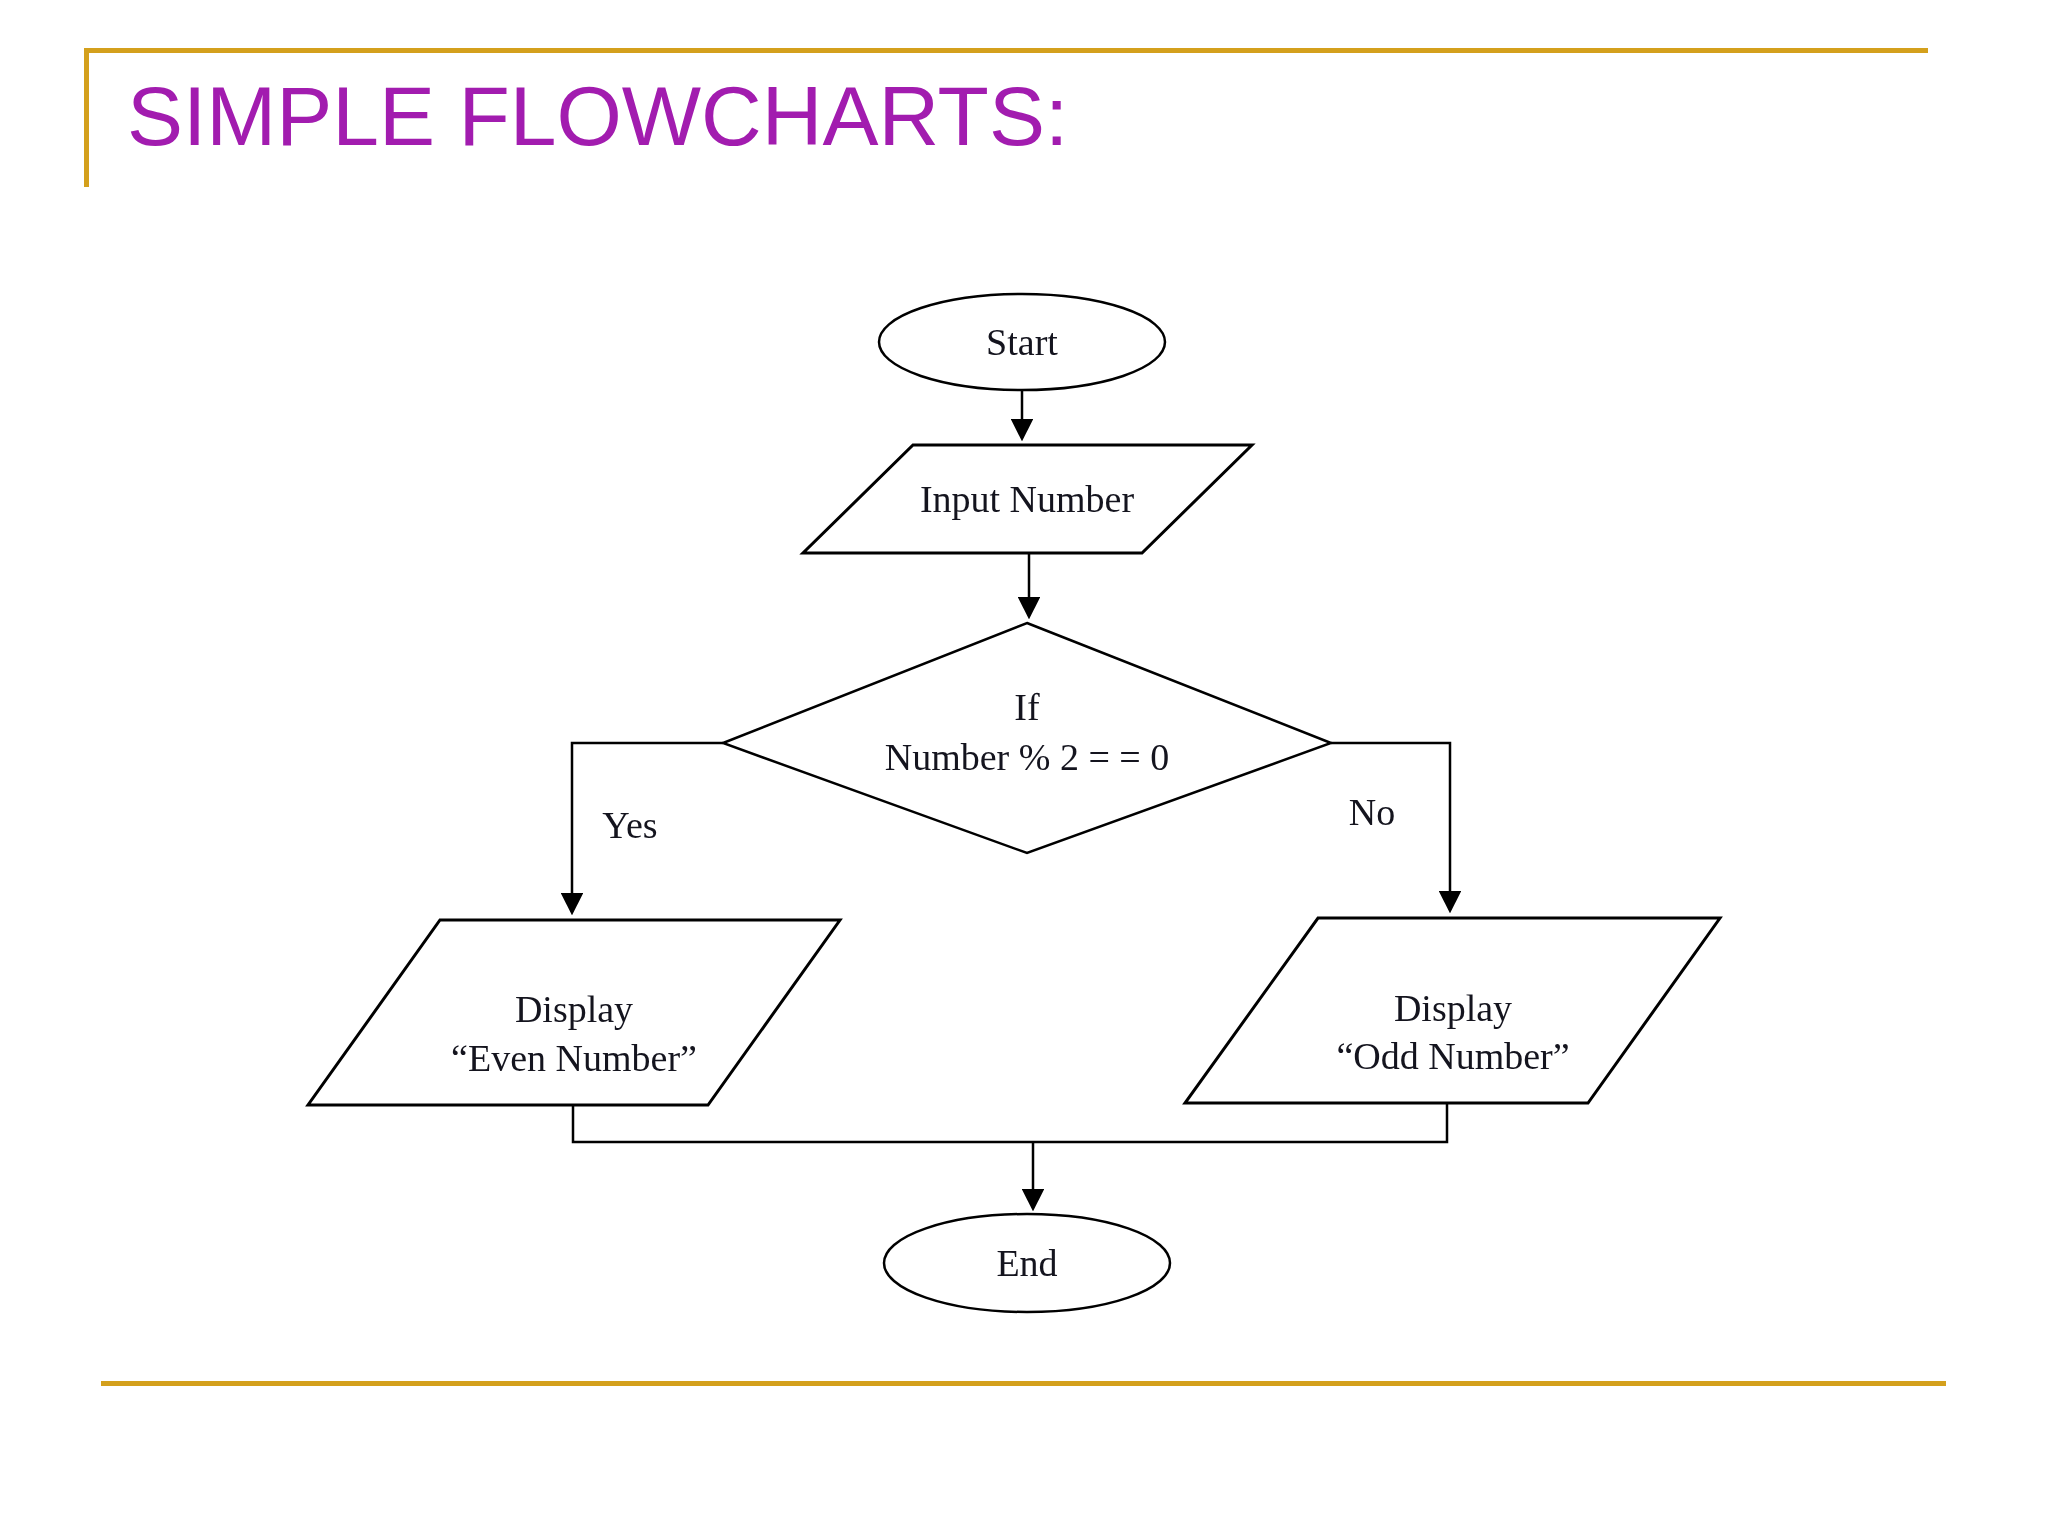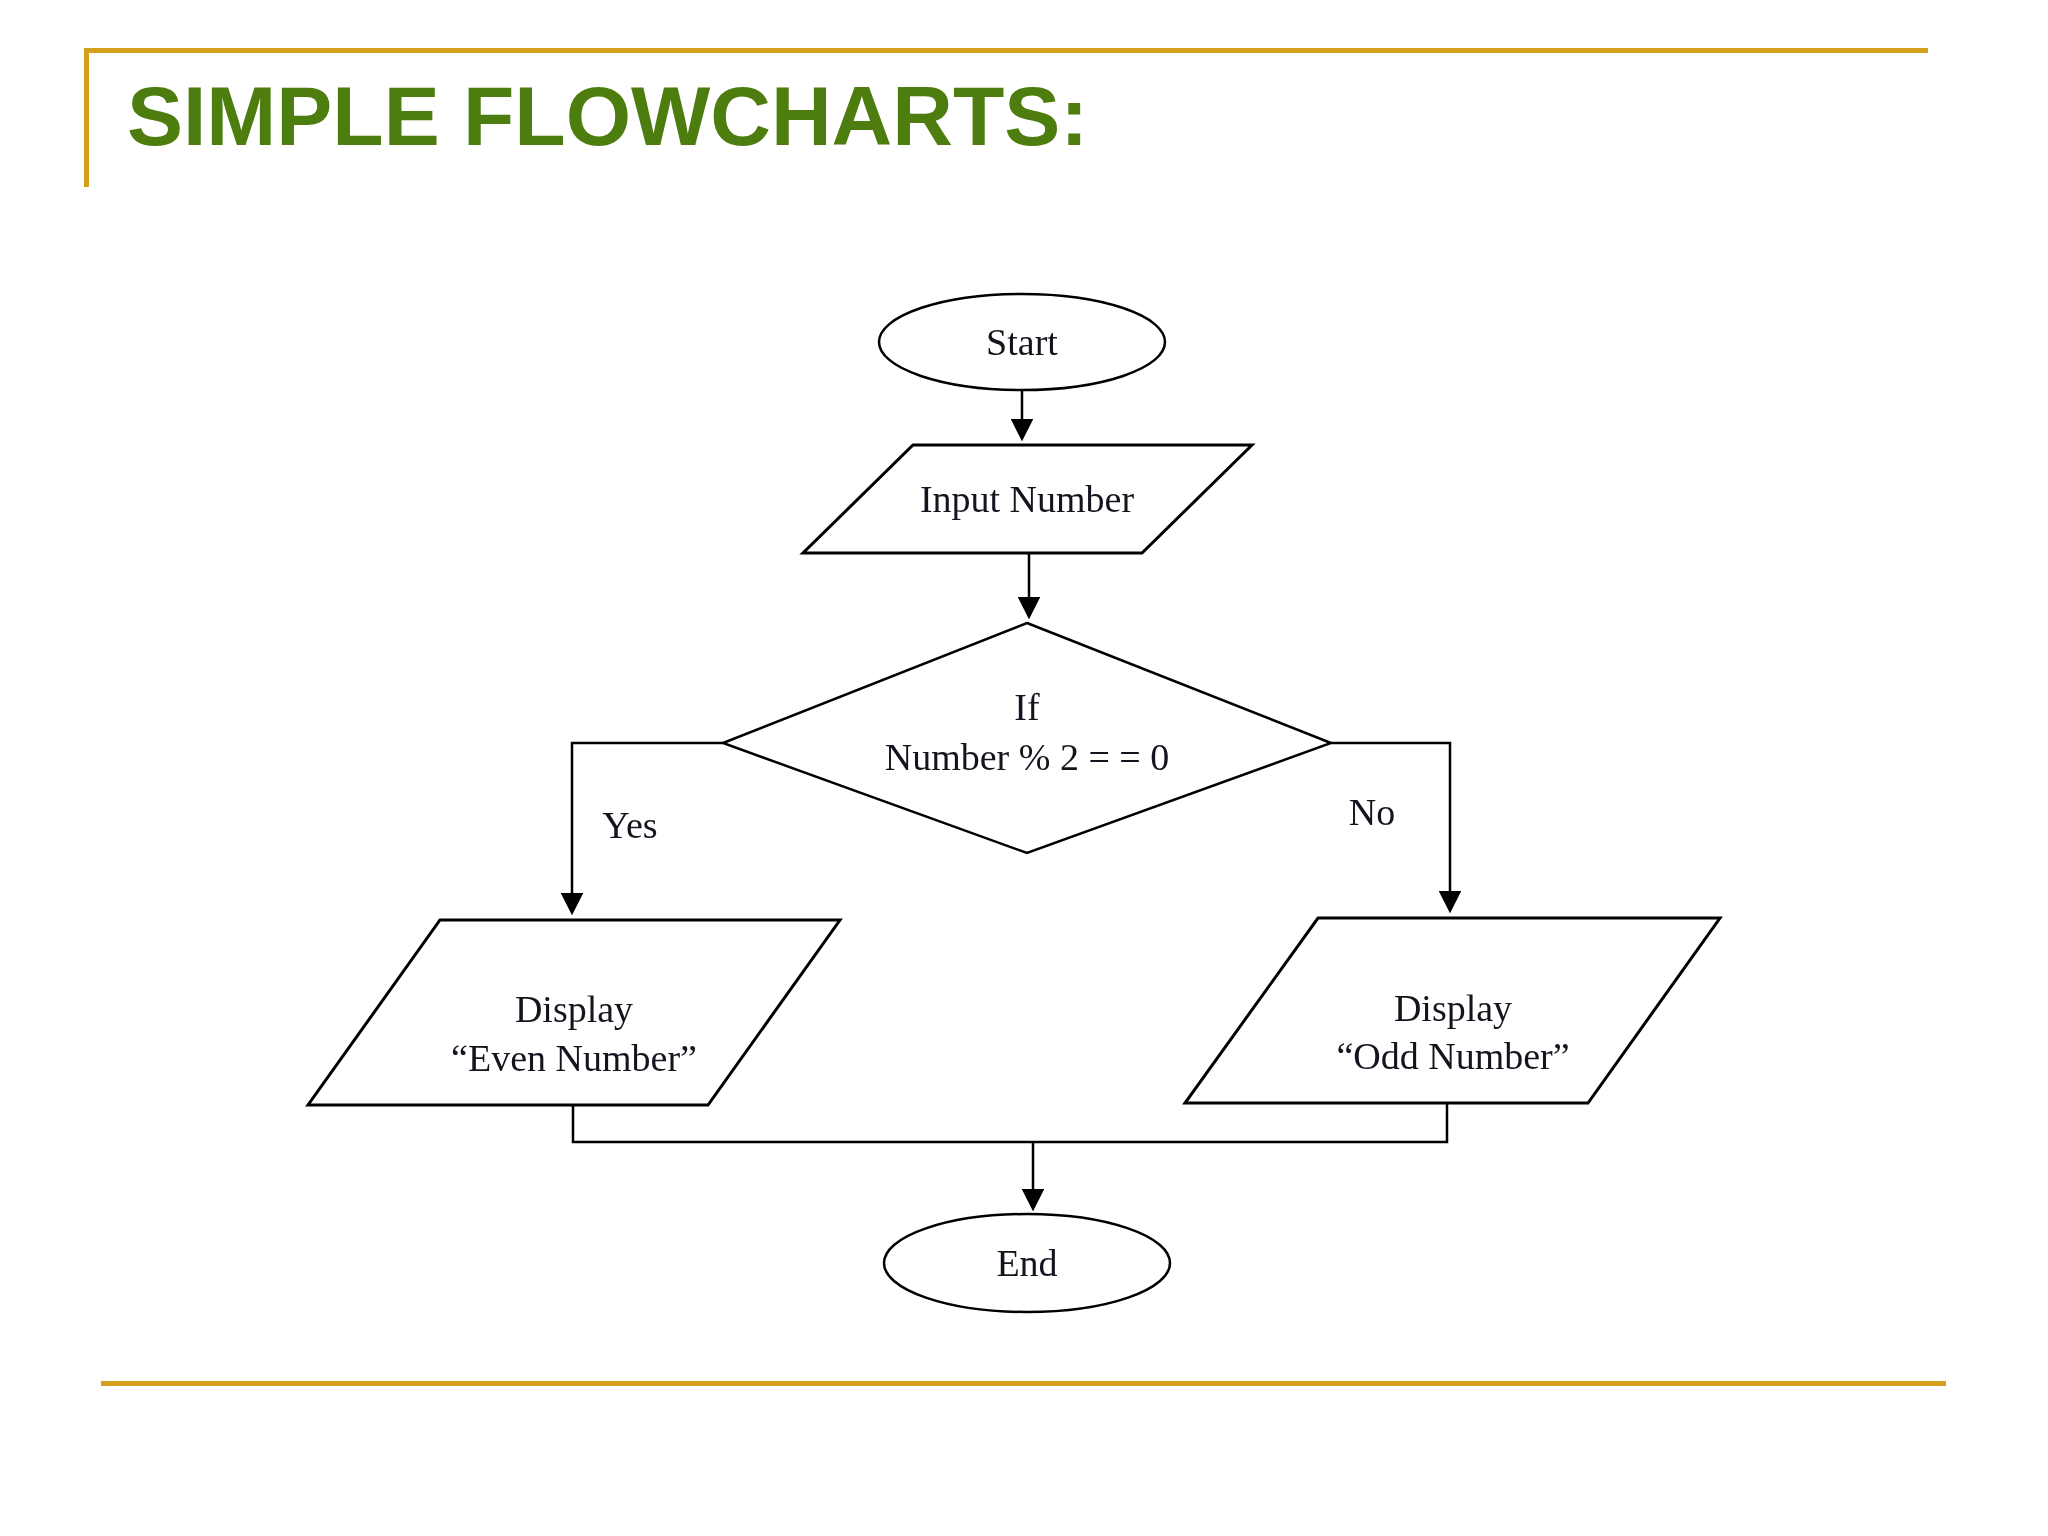--- a/index.html
+++ b/index.html
@@ -13,23 +13,23 @@
   }
   .gold-line { position: absolute; background: #D4A01C; }
   #top-line    { left: 85px;  top: 48px;   width: 1843px; height: 5px; }
   #left-vline  { left: 84px;  top: 48px;   width: 5px;    height: 139px; }
   #bottom-line { left: 101px; top: 1381px; width: 1845px; height: 5px; }
   #title {
     position: absolute;
     left: 127px;
     top: 74px;
     font-size: 84px;
-    font-weight: bold;
+    font-weight: normal;
     line-height: 1.0;
-    color: #4d7c0f;
+    color: #a21caf;
     white-space: nowrap;
   }
   svg.flow { position: absolute; left: 0; top: 0; }
   .shape { fill: #ffffff; stroke: #000000; stroke-width: 2.5px; }
   .io    { stroke-width: 3px; }
   .edge  { fill: none; stroke: #000000; stroke-width: 2.5px; }
   .flow text {
     font-family: "Liberation Serif", serif;
     font-size: 38px;
     fill: #14141E;

